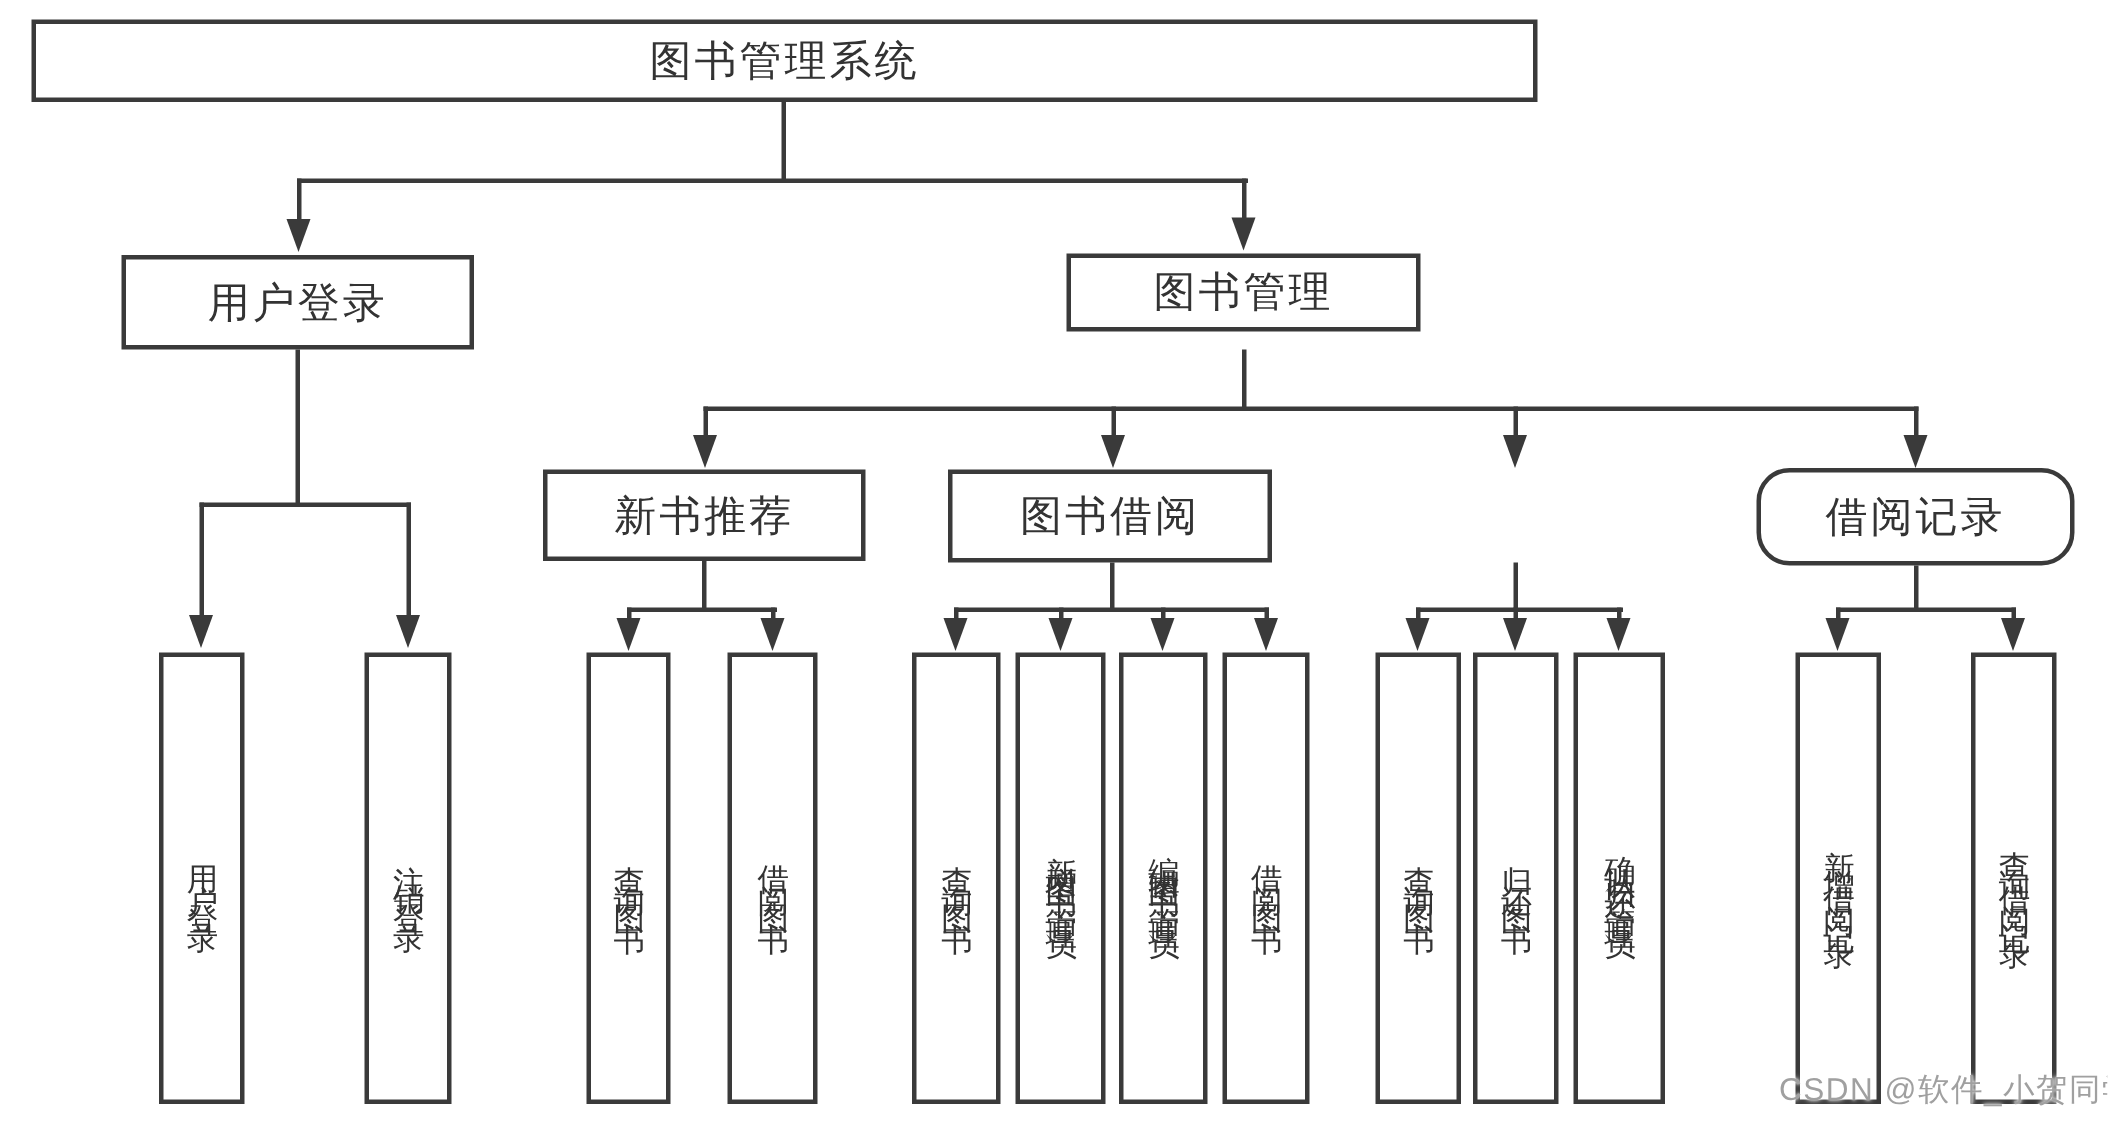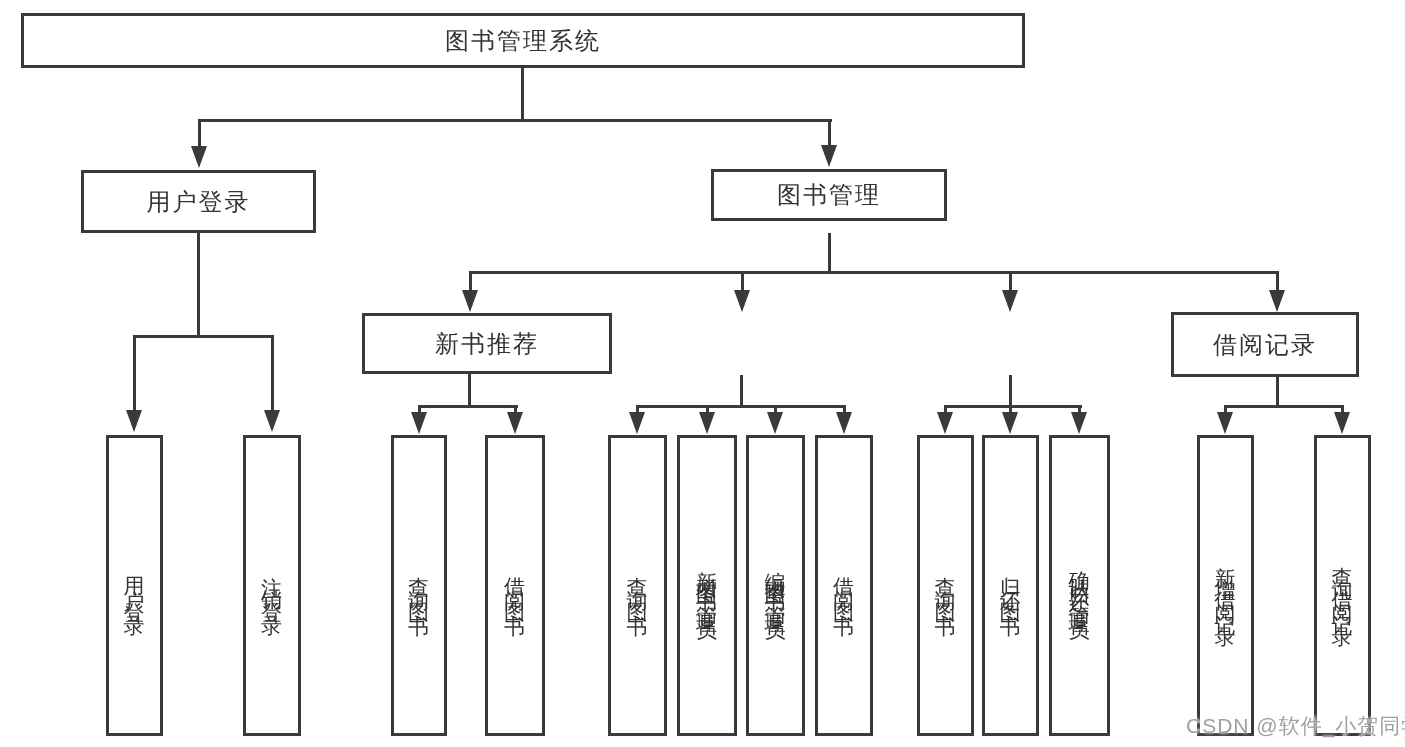--- a/index.html
+++ b/index.html
@@ -5,21 +5,21 @@
   html,body{margin:0;padding:0;background:#ffffff;}
   .canvas{
     position:relative;width:1405px;height:747px;background:#ffffff;overflow:hidden;
     font-family:"Liberation Sans","DejaVu Sans",sans-serif;color:#333333;
   }
   .box{
     position:absolute;background:#ffffff;border:3px solid #3a3a3a;box-sizing:border-box;
     display:flex;align-items:center;justify-content:center;
   }
   .box-label{
-    font-size:24px;letter-spacing:2px;color:#333333;white-space:nowrap;
+    font-size:28px;letter-spacing:2px;color:#333333;white-space:nowrap;
   }
   .leaf{
     position:absolute;top:435px;height:301px;background:#ffffff;border:3px solid #3a3a3a;
     box-sizing:border-box;display:flex;align-items:center;justify-content:center;
   }
   .leaf-label{
     writing-mode:vertical-rl;text-orientation:mixed;
     font-size:21px;letter-spacing:13px;color:#333333;line-height:1;white-space:nowrap;
   }
   .leaf-label.mid{letter-spacing:12px;}
@@ -72,24 +72,27 @@
   <div class="hline" style="left:469px;top:271px;width:810px;"></div>
   <div class="vline" style="left:469px;top:271px;height:21px;"></div>
   <div class="arrow" style="left:462px;top:290px;"></div>
   <div class="vline" style="left:741px;top:271px;height:21px;"></div>
   <div class="arrow" style="left:734px;top:290px;"></div>
   <div class="vline" style="left:1009px;top:271px;height:21px;"></div>
   <div class="arrow" style="left:1002px;top:290px;"></div>
   <div class="vline" style="left:1276px;top:271px;height:21px;"></div>
   <div class="arrow" style="left:1269px;top:290px;"></div>
 
-  <div class="box" style="left:362px;top:313px;width:250px;height:61px;">
+  <div class="box" style="left:362px;top:313px;width:215px;height:61px;">
     <span class="box-label">新书推荐</span>
   </div>
-  <div class="box" style="left:1171px;top:312px;width:188px;height:65px;">
+  <div class="box" style="left:632px;top:313px;width:216px;height:62px;">
+    <span class="box-label">图书借阅</span>
+  </div>
+  <div class="box" style="left:1171px;top:312px;width:212px;height:65px;border-radius:22px;">
     <span class="box-label">借阅记录</span>
   </div>
 
   <div class="vline" style="left:468px;top:374px;height:34px;"></div>
   <div class="hline" style="left:418px;top:405px;width:100px;"></div>
   <div class="vline" style="left:418px;top:405px;height:10px;"></div>
   <div class="arrow" style="left:411px;top:412px;"></div>
   <div class="vline" style="left:514px;top:405px;height:10px;"></div>
   <div class="arrow" style="left:507px;top:412px;"></div>
 

